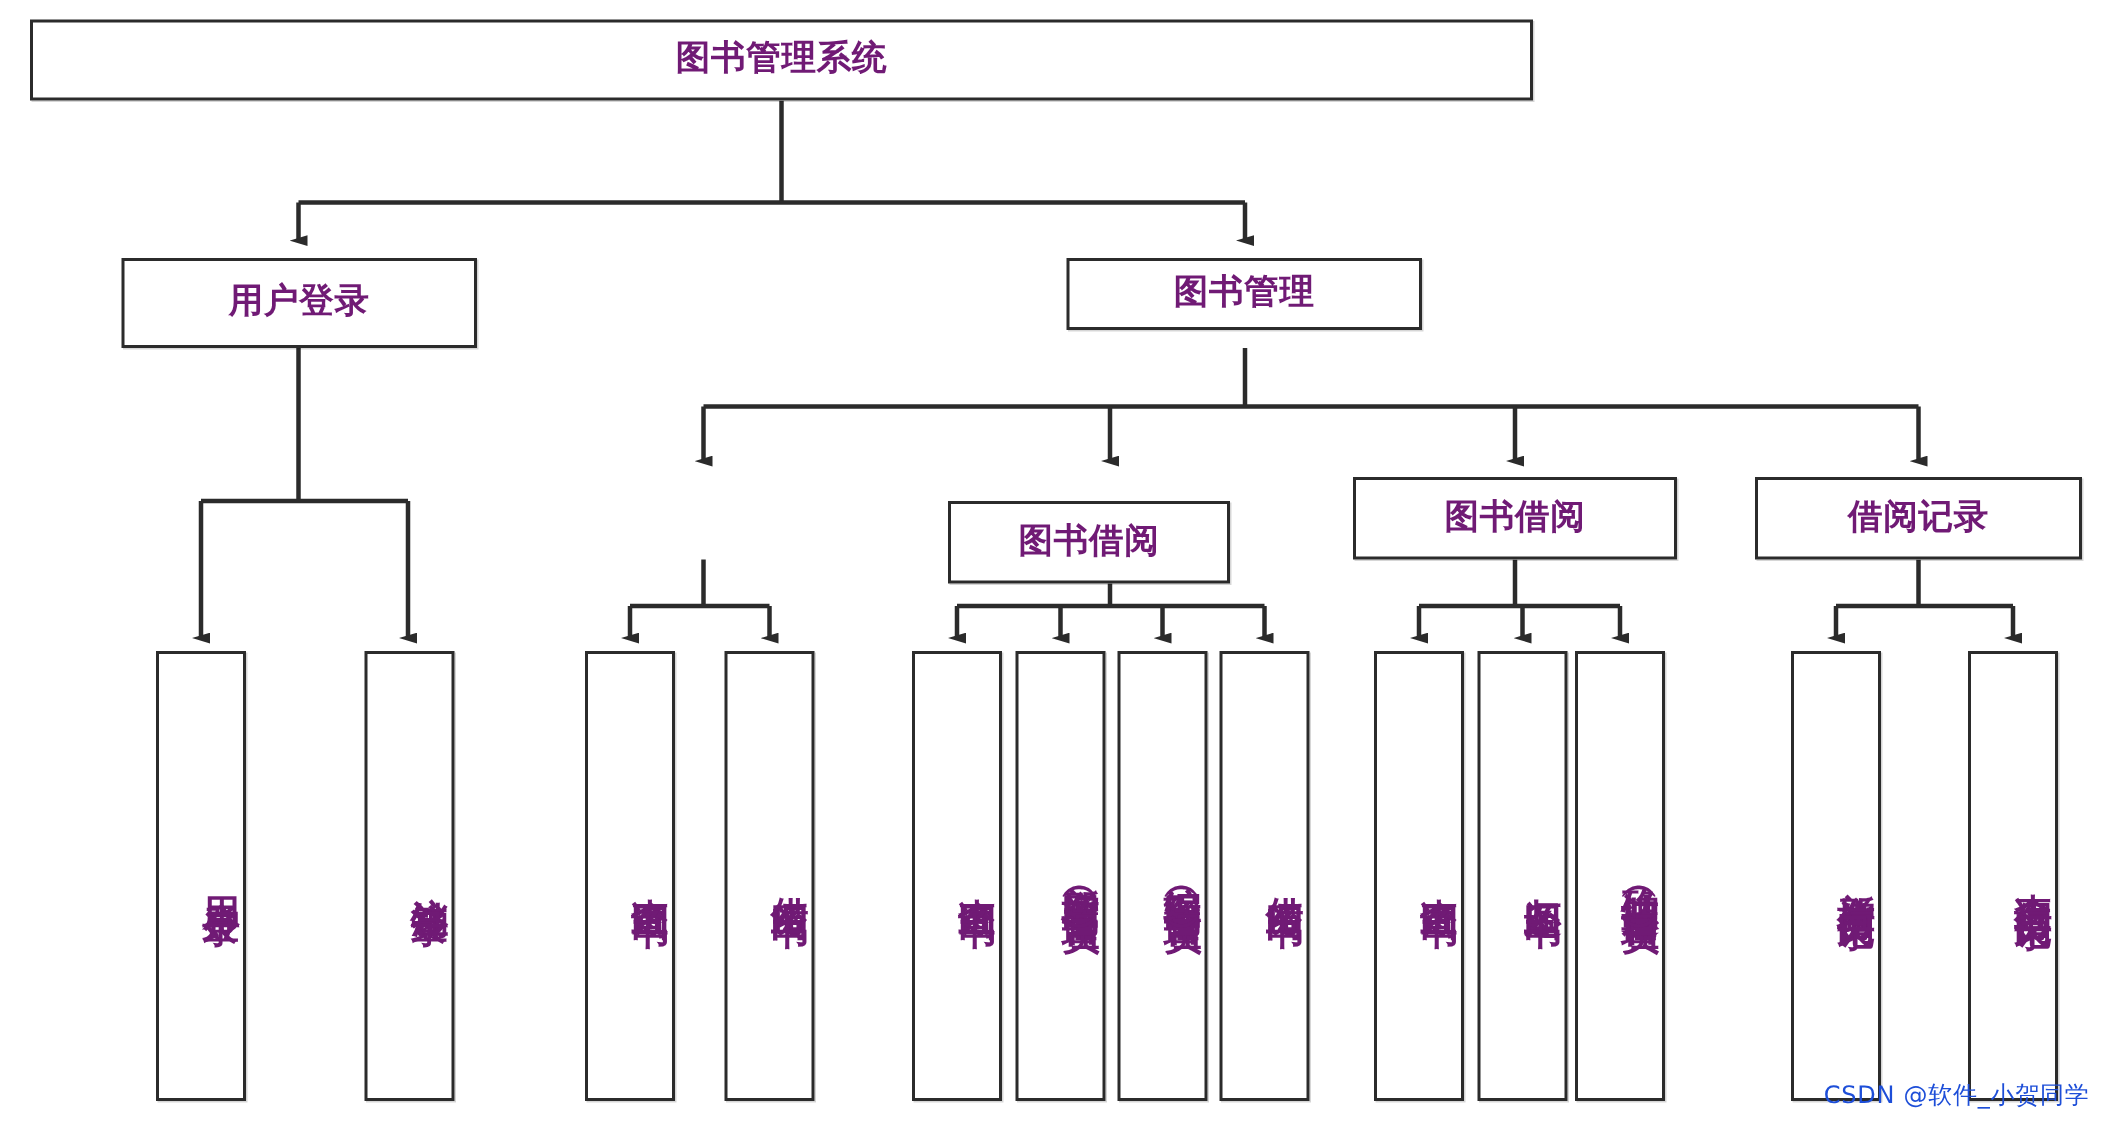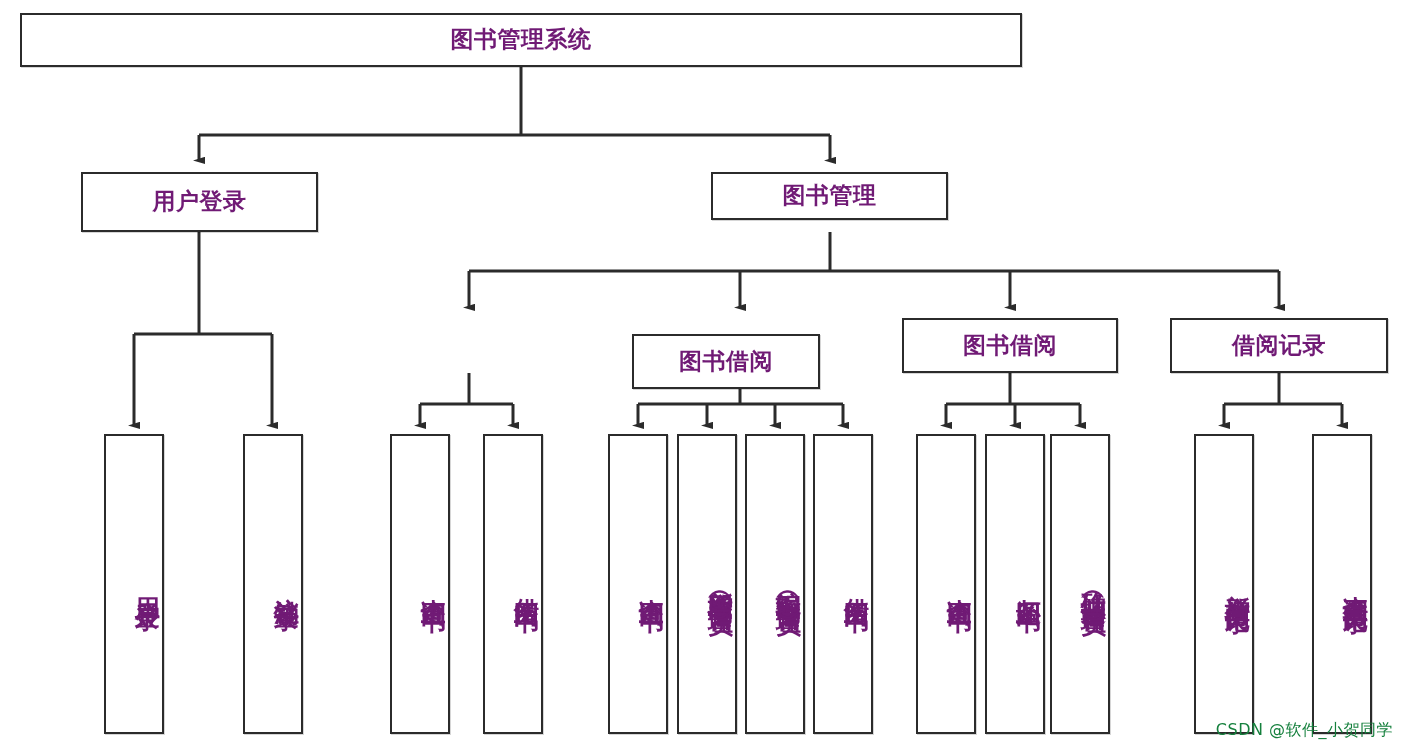--- a/index.html
+++ b/index.html
@@ -59,21 +59,21 @@
   .node-v > span {
     writing-mode: vertical-rl;
     text-orientation: upright;
     display: block;
   }
   #watermark {
     position: absolute;
     right: 12px;
     bottom: 6px;
     font-size: 16px;
-    color: #15803d;
+    color: #1d4ed8;
     letter-spacing: 0.5px;
     white-space: nowrap;
     pointer-events: none;
     font-family: "DejaVu Sans", "Liberation Sans", sans-serif;
   }
 </style>
 </head>
 <body>
 
 <div id="diagram-root">

